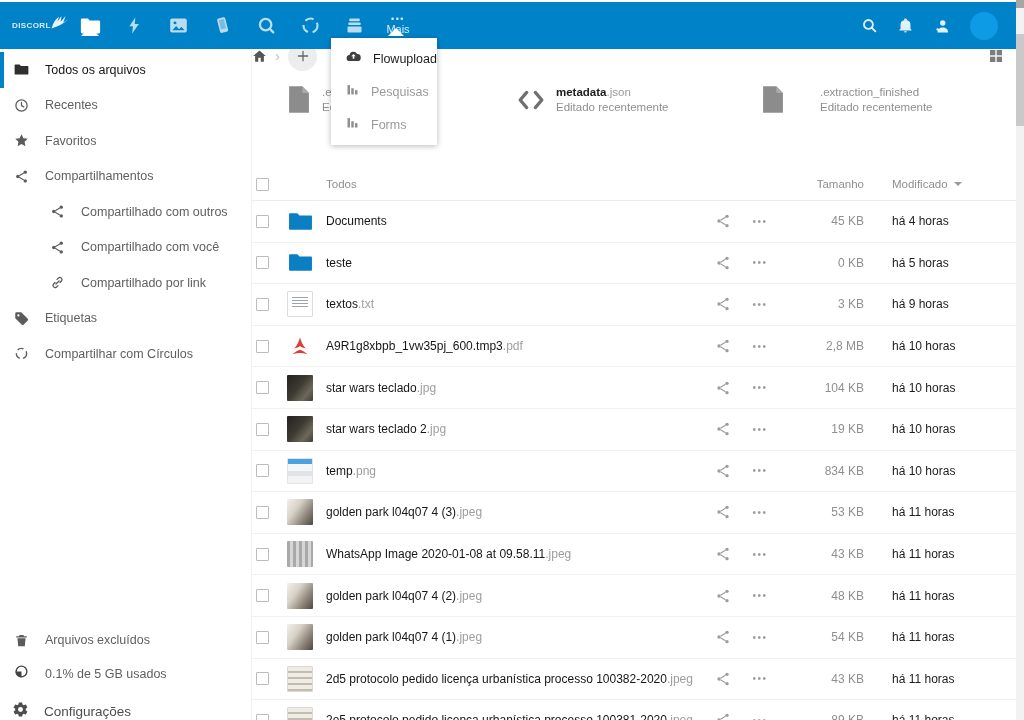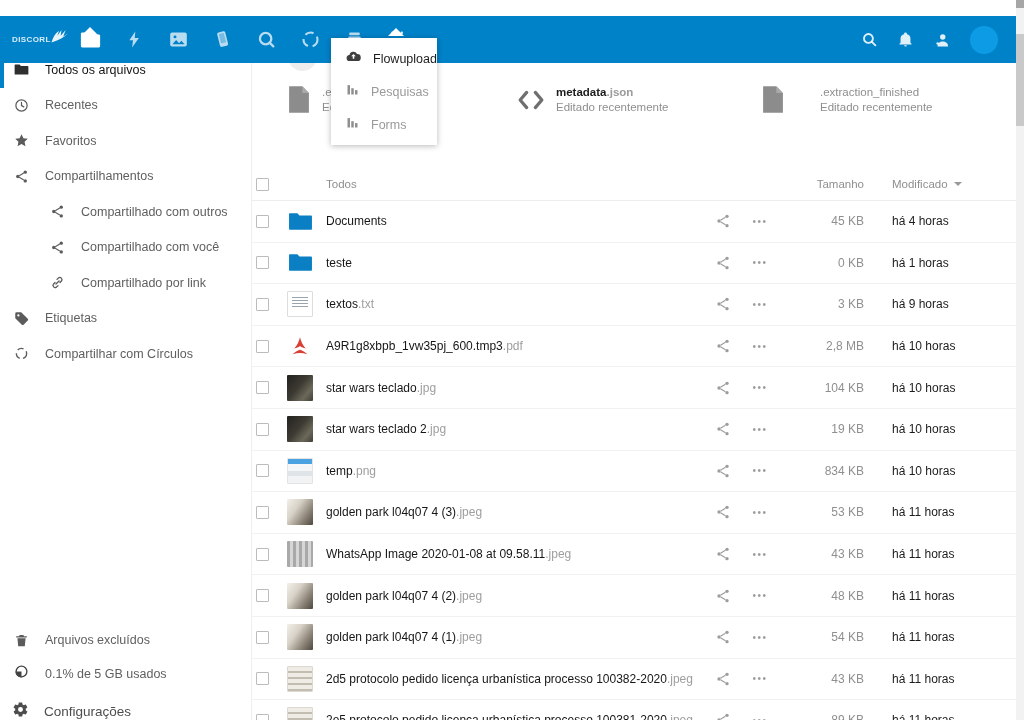--- a/index.html
+++ b/index.html
@@ -1,21 +1,21 @@
 <!DOCTYPE html>
 <html><head>
 <meta charset="utf-8">
 <style>
   * { margin:0; padding:0; box-sizing:border-box; }
   html,body { width:1024px; height:720px; overflow:hidden; background:#fff;
     font-family:"Liberation Sans", sans-serif; }
   #app { position:relative; width:1024px; height:720px; overflow:hidden; }
 
   
-  header.topbar { position:absolute; top:16px; left:0; width:1024px; height:47px;
+  header.topbar { position:absolute; top:2px; left:0; width:1024px; height:47px;
     background:#0082c9; display:flex; align-items:center; z-index:30; }
   .logo { display:flex; align-items:center; padding-left:12px; width:62px; cursor:pointer; }
   .logo-text { color:rgba(255,255,255,.85); font-size:8px; font-weight:bold; letter-spacing:.4px; }
   .logo-hand { margin-left:-2px; margin-top:-6px; }
   nav.apps { display:flex; align-items:center; margin-left:6px; }
   .app { width:44px; height:36px; display:flex; flex-direction:column; align-items:center;
     justify-content:center; cursor:pointer; position:relative; }
   .app svg { opacity:.72; }
   .app.active svg { opacity:1; }
   .app-more { color:rgba(255,255,255,.85); }
@@ -69,21 +69,21 @@
   .crumb-chev { color:#bdbdbd; font-size:15px; margin:0 8px 2px 8px; }
   .add-btn { width:29px; height:29px; border-radius:50%; background:#ededed; border:none;
     color:#666; font-size:18px; line-height:26px; cursor:pointer; display:flex;
     align-items:center; justify-content:center; }
   .grid-toggle { position:absolute; right:12px; top:12px; cursor:pointer; display:flex; }
 
   .cards { position:relative; height:70px; margin-top:10px; }
   .card { position:absolute; top:0; display:flex; gap:12px; align-items:center; cursor:pointer; }
   .card .c-icon { display:flex; }
   .card .c-name { font-size:11.5px; color:#1d1d1d; font-weight:bold; white-space:nowrap; }
-  .card .c-name .c-ext { color:#9b9b9b; font-weight:bold;text-align:center; }
+  .card .c-name .c-ext { color:#9b9b9b; font-weight:normal;text-align:center; }
   .card.muted .c-name { color:#8f8f8f; font-weight:normal; }
   .card .c-status { font-size:11.5px; color:#8f8f8f; margin-top:3px; white-space:nowrap; }
 
   .table-head { height:33px; margin-top:12px; display:flex; align-items:center;
     border-bottom:1px solid #ededed; color:#8f8f8f; font-size:11.5px; }
   .col-check { width:13px; height:13px; border:1px solid #bcbcbc; border-radius:1px;
     margin-left:16px; flex:none; cursor:pointer; background:#fff; }
   .head-name { margin-left:57px; flex:1; }
   .head-size { width:110px; text-align:right; }
   .head-mod { width:86px; margin-left:28px; display:flex; align-items:center; gap:6px; cursor:pointer; }
@@ -457,21 +457,21 @@
           <span class="row-share">
             <svg width="16" height="16" viewBox="0 0 24 24">
               <circle cx="18" cy="5" r="2.5" fill="currentColor"></circle>
               <circle cx="6" cy="12" r="2.5" fill="currentColor"></circle>
               <circle cx="18" cy="19" r="2.5" fill="currentColor"></circle>
               <path d="M8.2 10.8l7.5-4.3M8.2 13.2l7.5 4.3" stroke="currentColor" stroke-width="1.7"></path>
             </svg>
           </span>
           <span class="row-more">•••</span>
           <span class="fsize">0 KB</span>
-          <span class="fmod">há 1 horas</span>
+          <span class="fmod">há 5 horas</span>
         </div>
         <div class="file-row">
           <span class="col-check"></span>
           <span class="thumb text"></span>
           <span class="fname"><span class="fbase">textos</span><span class="fext">.txt</span></span>
           <span class="row-share">
             <svg width="16" height="16" viewBox="0 0 24 24">
               <circle cx="18" cy="5" r="2.5" fill="currentColor"></circle>
               <circle cx="6" cy="12" r="2.5" fill="currentColor"></circle>
               <circle cx="18" cy="19" r="2.5" fill="currentColor"></circle>

